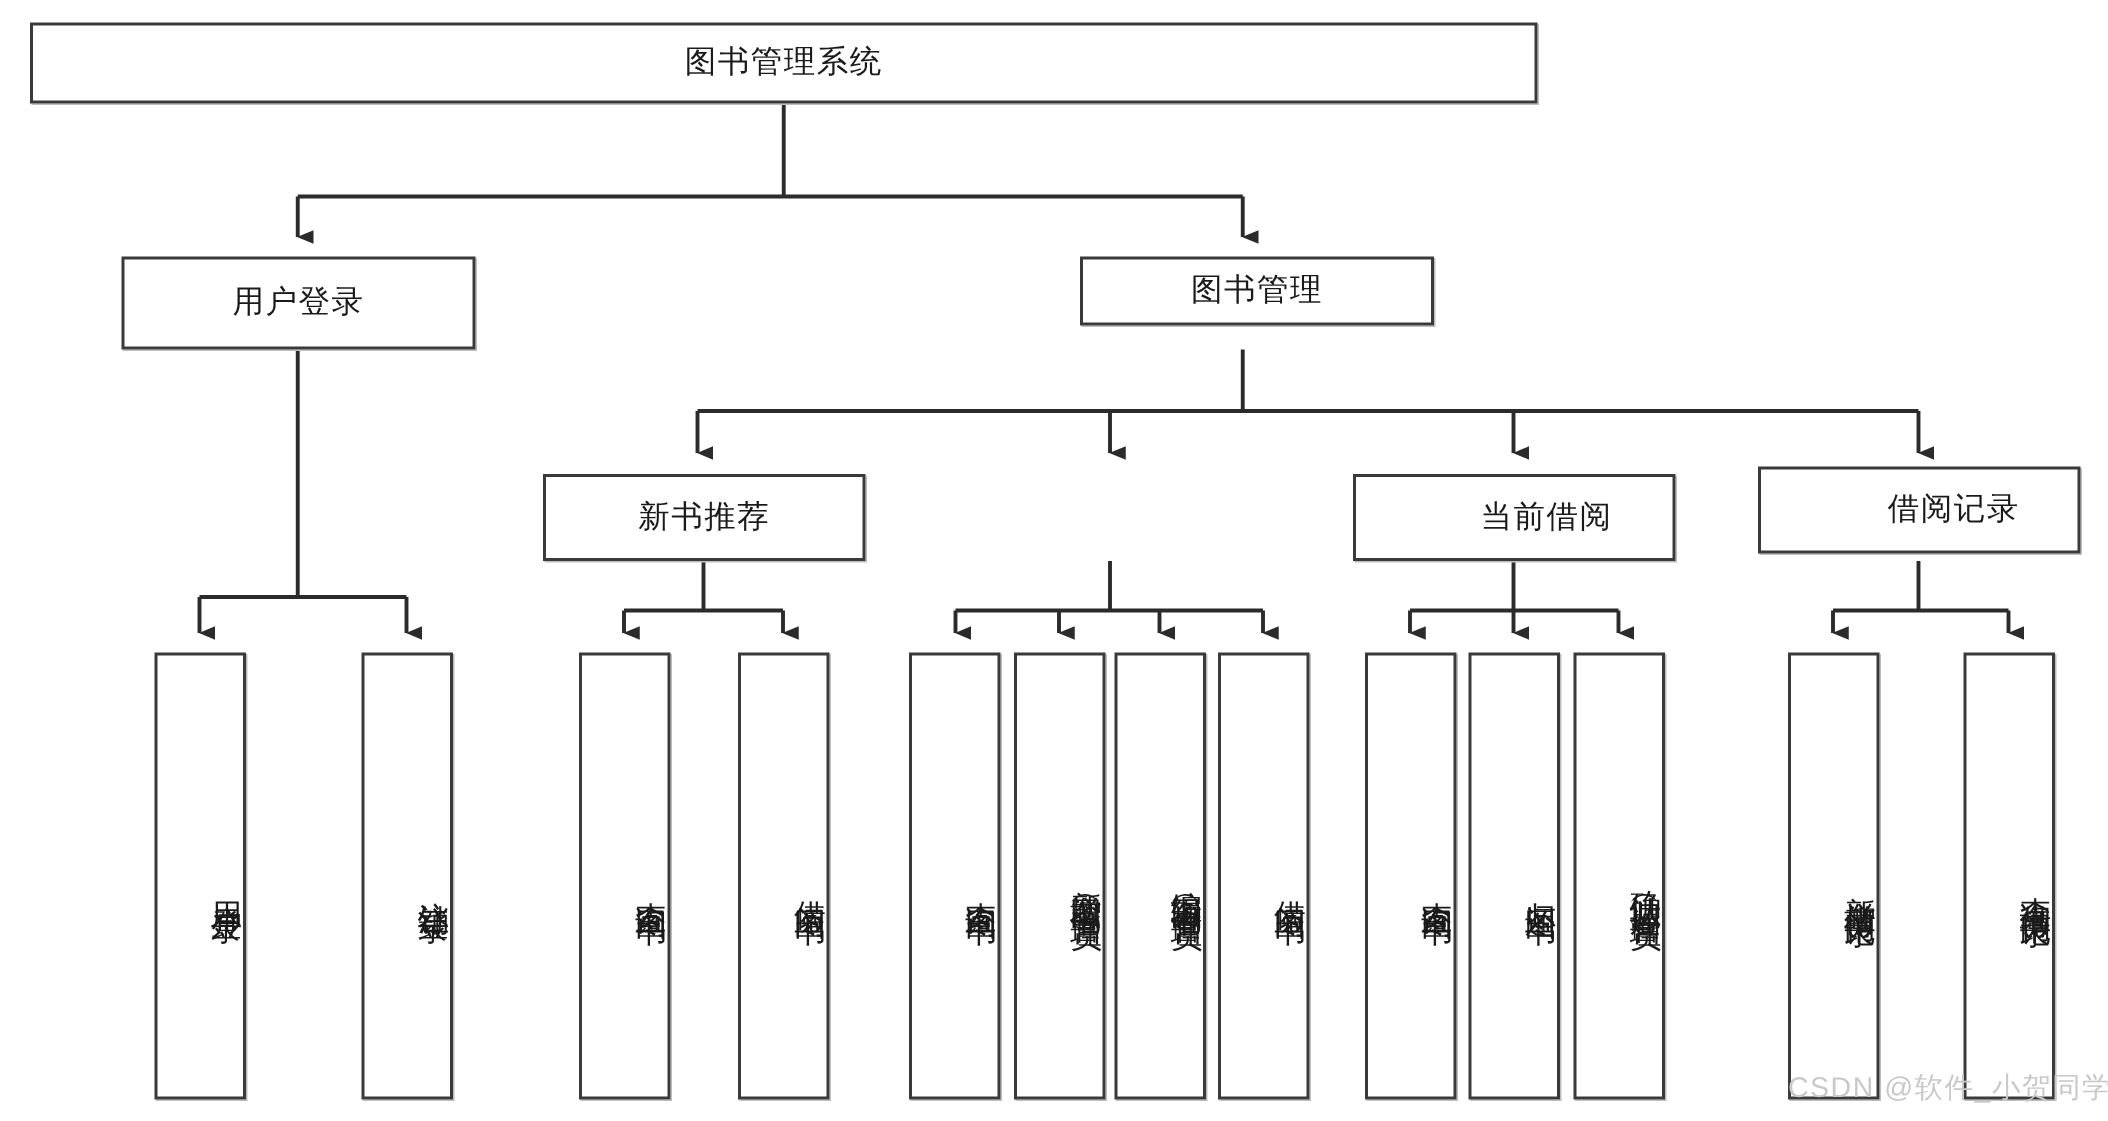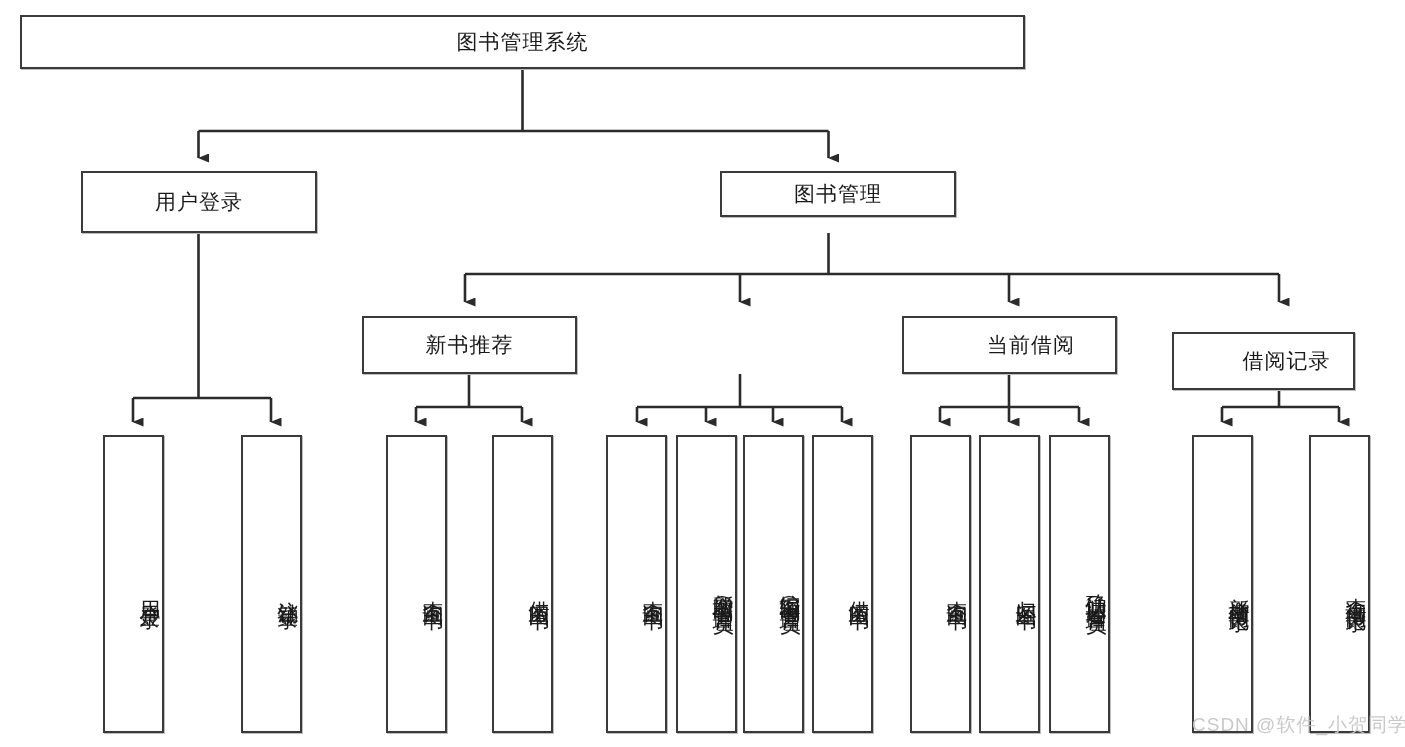--- a/index.html
+++ b/index.html
@@ -124,21 +124,21 @@
   <div class="node horiz" style="left:720px;top:171px;width:236px;height:46px;">
     <span>图书管理</span>
   </div>
 
   <div class="node horiz" style="left:362px;top:316px;width:215px;height:58px;text-align:right;">
     <span>新书推荐</span>
   </div>
   <div class="node horiz" style="left:902px;top:316px;width:215px;height:58px;padding-left:43px;">
     <span>当前借阅</span>
   </div>
-  <div class="node horiz" style="left:1172px;top:332px;width:183px;height:58px;padding-left:46px;">
+  <div class="node horiz" style="left:1172px;top:311px;width:215px;height:58px;padding-left:46px;">
     <span>借阅记录</span>
   </div>
 
   <div class="node vert" style="left:103px;top:435px;width:61px;height:298px;">
     <span>用户登录</span>
   </div>
   <div class="node vert" style="left:241px;top:435px;width:61px;height:298px;">
     <span>注销登录</span>
   </div>
 

